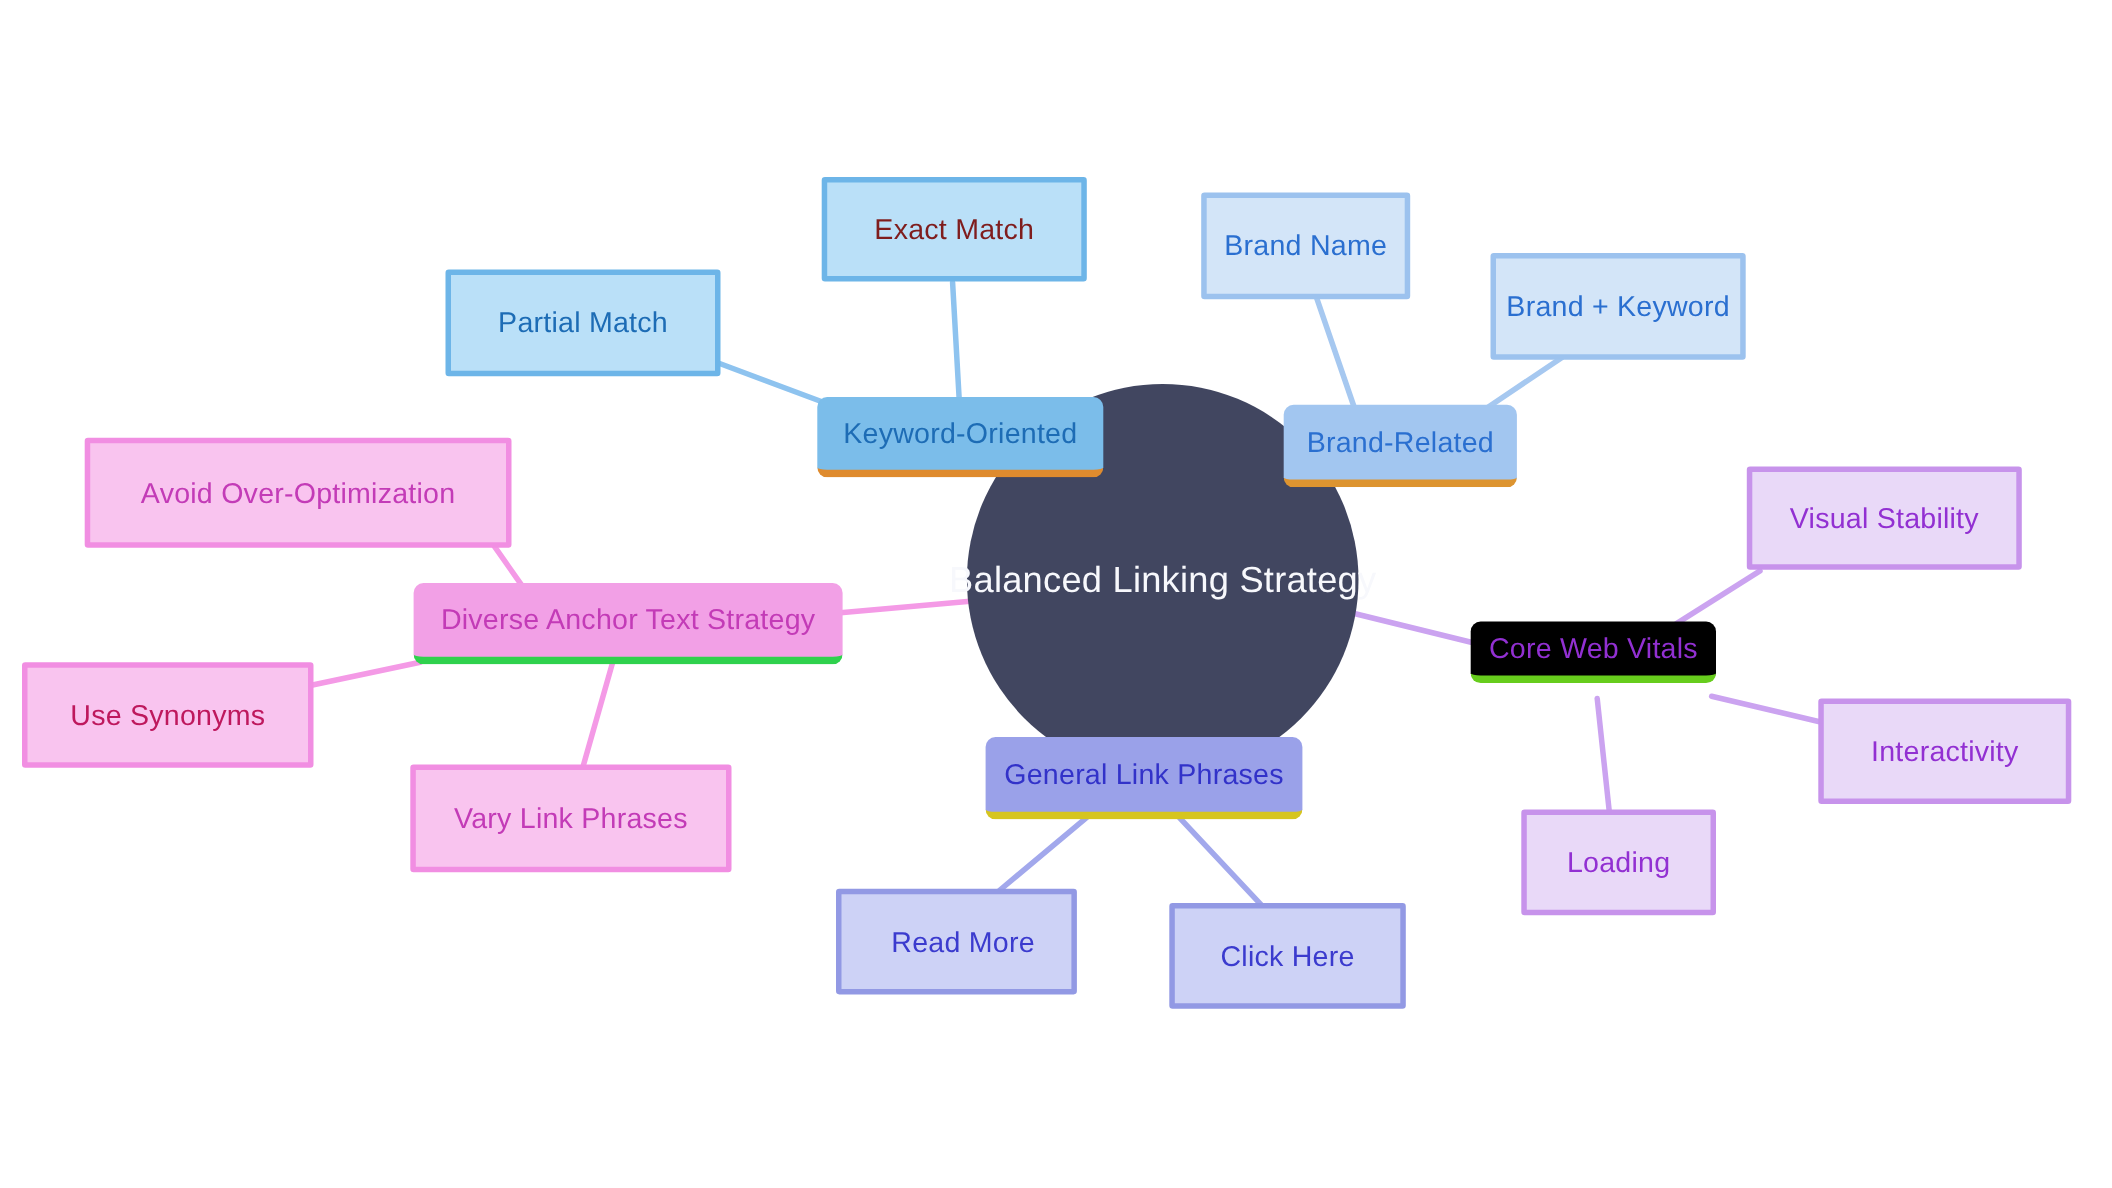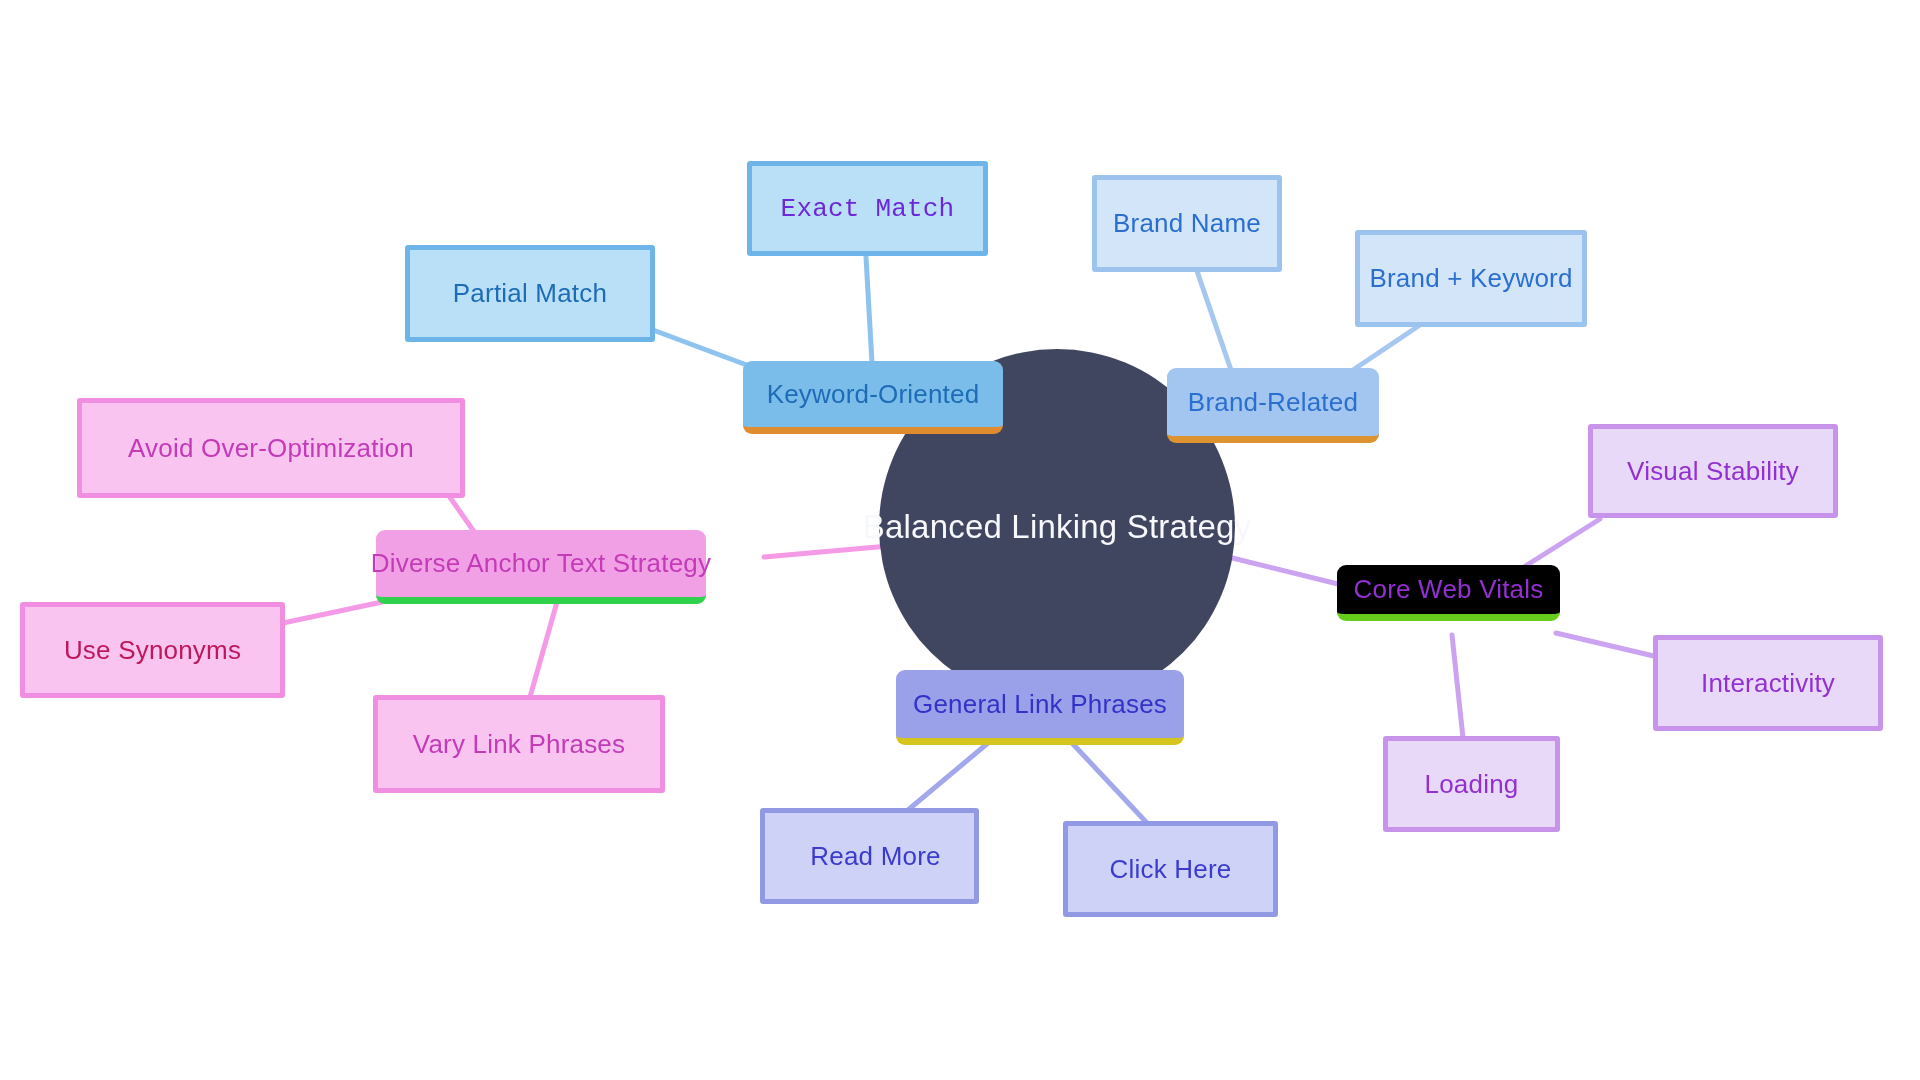--- a/index.html
+++ b/index.html
@@ -79,31 +79,31 @@
   <div id="central-topic" style="left: 879px; top: 349px; width: 356px; height: 356px; background: rgb(65, 70, 96);">
     <span class="central-label" style="color: rgb(247, 248, 252);">Balanced Linking Strategy</span>
   </div>
   <div id="nodes-root">
       <div class="mm-node branch" style="left: 743px; top: 361px; width: 260px; height: 73px; background: rgb(123, 189, 234); border-bottom: 7px solid rgb(223, 139, 46);">
         <span class="mm-label" style="color: rgb(29, 108, 181);">Keyword-Oriented</span>
       </div>
       <div class="mm-node branch" style="left: 1167px; top: 368px; width: 212px; height: 75px; background: rgb(162, 198, 240); border-bottom: 7px solid rgb(221, 148, 48);">
         <span class="mm-label" style="color: rgb(42, 111, 208);">Brand-Related</span>
       </div>
-      <div class="mm-node branch" style="left: 376px; top: 530px; width: 330px; height: 74px; background: rgb(242, 160, 230); border-bottom: 7px solid rgb(47, 209, 77);">
+      <div class="mm-node branch" style="left: 376px; top: 530px; width: 390px; height: 74px; background: rgb(242, 160, 230); border-bottom: 7px solid rgb(47, 209, 77);">
         <span class="mm-label" style="color: rgb(195, 59, 183);">Diverse Anchor Text Strategy</span>
       </div>
       <div class="mm-node branch" style="left: 1337px; top: 565px; width: 223px; height: 56px; background: #000000; border-bottom: 7px solid rgb(103, 205, 29);">
         <span class="mm-label" style="color: rgb(146, 48, 210);">Core Web Vitals</span>
       </div>
       <div class="mm-node branch" style="left: 896px; top: 670px; width: 288px; height: 75px; background: rgb(154, 161, 233); border-bottom: 7px solid rgb(214, 197, 31);">
         <span class="mm-label" style="color: rgb(50, 50, 201);">General Link Phrases</span>
       </div>
       <div class="mm-node leaf" style="left: 747px; top: 161px; width: 241px; height: 95px; background: rgb(186, 224, 248); border-color: rgb(109, 181, 232);">
-        <span class="mm-label" style="color: #6d28d9; font-family: Liberation Mono, monospace;">Exact Match</span>
+        <span class="mm-label" style="color: #7f1d1d;">Exact Match</span>
       </div>
       <div class="mm-node leaf" style="left: 405px; top: 245px; width: 250px; height: 97px; background: rgb(186, 224, 248); border-color: rgb(109, 181, 232);">
         <span class="mm-label" style="color: rgb(29, 108, 181);">Partial Match</span>
       </div>
       <div class="mm-node leaf" style="left: 1092px; top: 175px; width: 190px; height: 97px; background: rgb(211, 229, 248); border-color: rgb(156, 194, 238);">
         <span class="mm-label" style="color: rgb(42, 111, 208);">Brand Name</span>
       </div>
       <div class="mm-node leaf" style="left: 1355px; top: 230px; width: 232px; height: 97px; background: rgb(211, 229, 248); border-color: rgb(156, 194, 238);">
         <span class="mm-label" style="color: rgb(42, 111, 208);">Brand + Keyword</span>
       </div>

